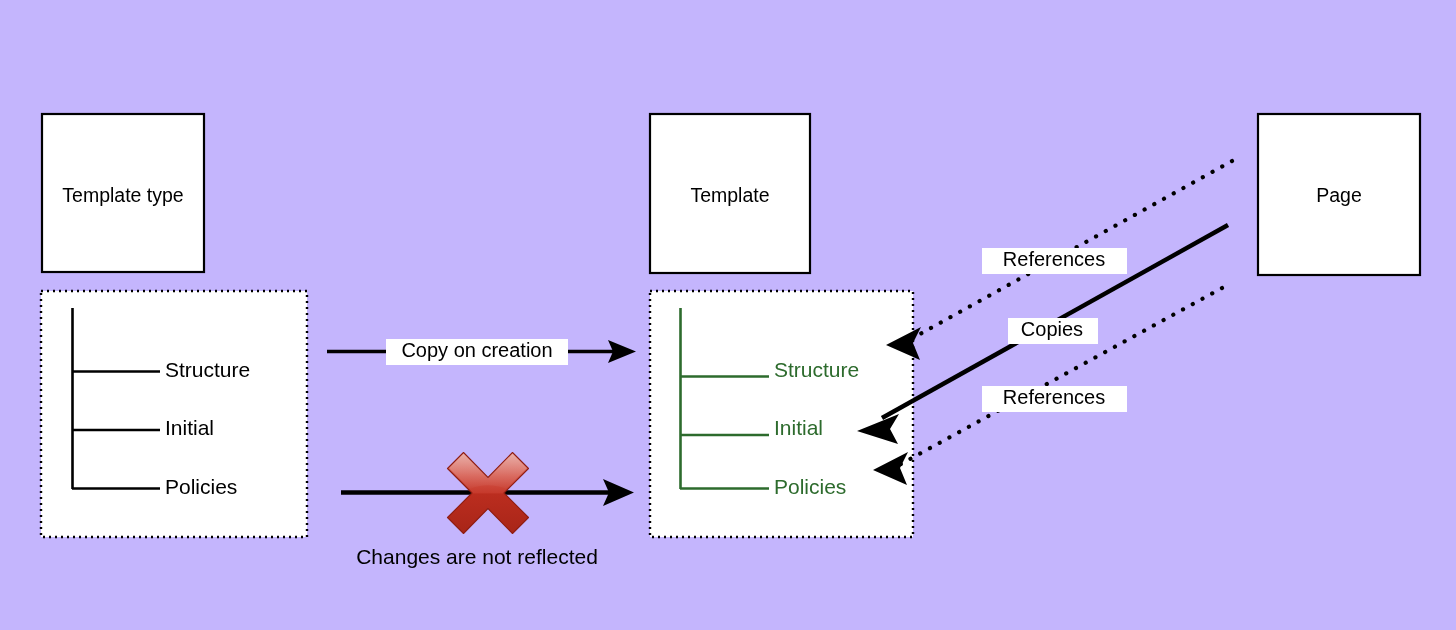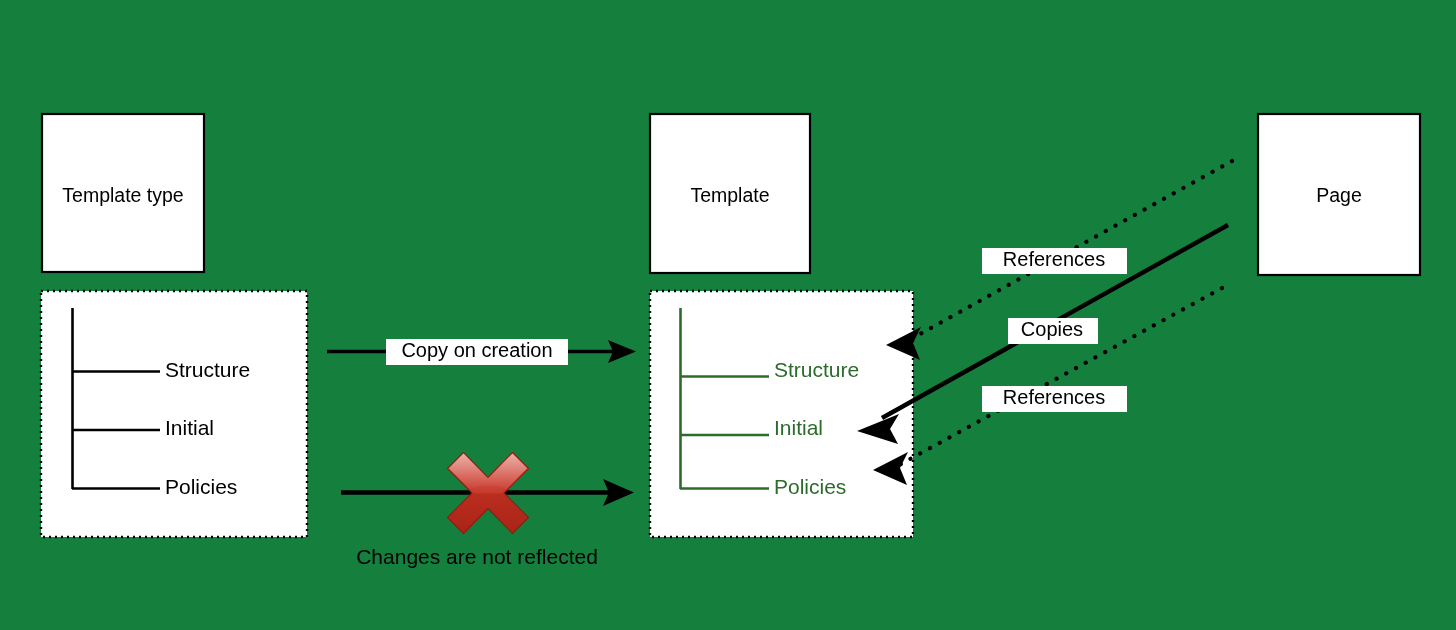--- a/index.html
+++ b/index.html
@@ -10,21 +10,21 @@
   body {
     width: 1456px;
     height: 630px;
     font-family: "Liberation Sans", sans-serif;
     overflow: hidden;
   }
   #diagram-root {
     position: relative;
     width: 1456px;
     height: 630px;
-    background: #15803d;
+    background: #c4b5fd;
   }
   svg.diagram-canvas {
     position: absolute;
     top: 0;
     left: 0;
     width: 1456px;
     height: 630px;
     display: block;
   }
   .node-box {

